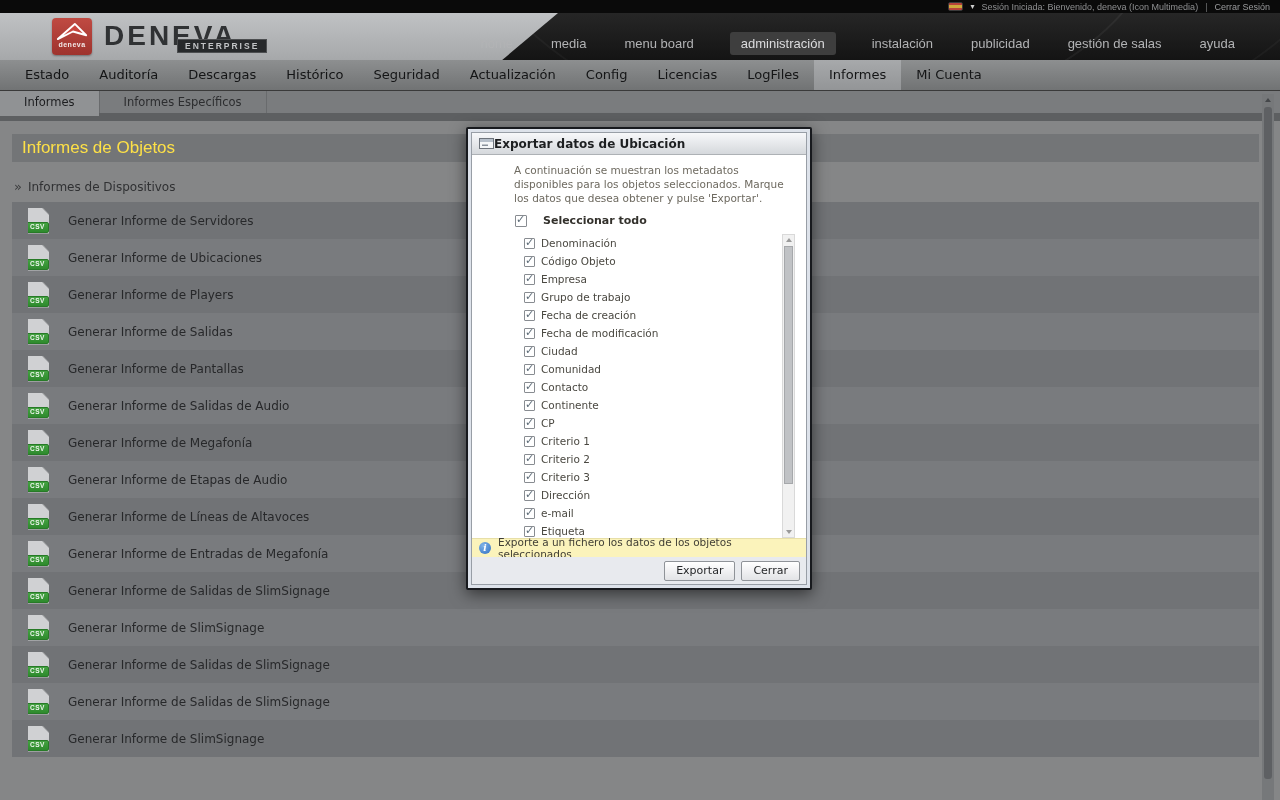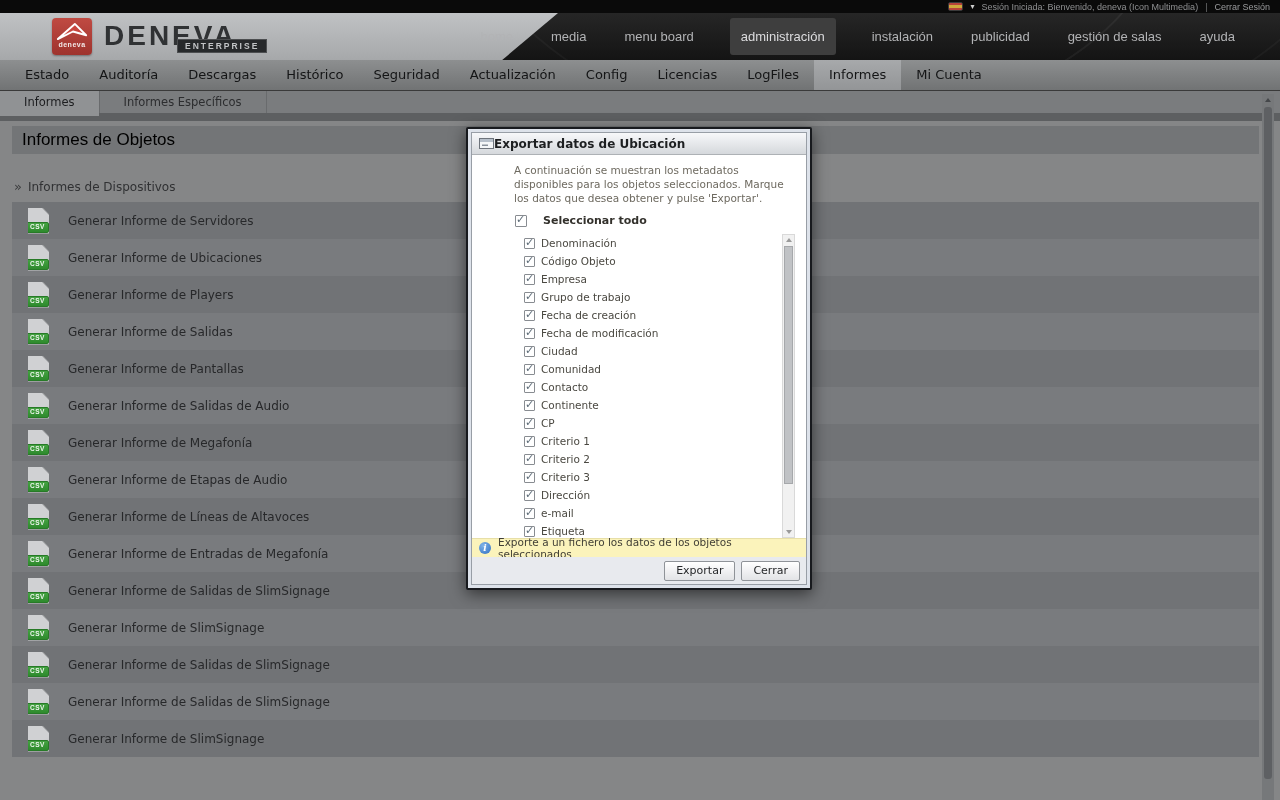--- a/index.html
+++ b/index.html
@@ -33,42 +33,42 @@
     display:flex; flex-direction:column; align-items:center; justify-content:flex-start; }
   .logo-box svg { margin-top:3px; }
   .logo-word { font-size:7px; font-weight:bold; color:#f2e9e8; letter-spacing:0.5px; margin-top:-1px; }
   .brand-name { font-size:28px; font-weight:800; color:#303234; letter-spacing:3px; margin:4px 0 0 12px; }
   .brand-edition { position:absolute; left:125px; top:23px; background:#27292b; color:#c2c4c6;
     font-size:8.5px; font-weight:bold; letter-spacing:2px; padding:1px 7px; border:1px solid #4c4e50; }
 
   
   .main-nav { position:absolute; right:26px; bottom:5px; display:flex; align-items:center; }
   .main-nav .nav-item { color:#b2b3b5; font-size:13px; margin:0 17px; padding:4px 2px; cursor:default; white-space:nowrap; }
-  .main-nav .nav-item.active { background:#3e3e3e; border-radius:3px; padding:11px 11px; color:#dcdcde; }
+  .main-nav .nav-item.active { background:#3e3e3e; border-radius:3px; padding:4px 11px; color:#dcdcde; }
 
   
   .admin-nav { position:absolute; top:60px; left:0; right:0; height:30px;
     background:linear-gradient(180deg,#8d8f90,#717374); display:flex; padding-left:10px; }
   .admin-nav .nav-item { font-family:"DejaVu Sans", sans-serif; font-size:13px; color:#141516;
     line-height:30px; padding:0 15px; white-space:nowrap; }
   .admin-nav .nav-item.active { background:linear-gradient(180deg,#a7a9ab,#939597); }
 
   
   .tab-bar { position:absolute; top:90px; left:0; right:0; height:23px; background:#7a7c7e;
     border-top:1px solid #3a3a3a; display:flex; }
   .tab { font-family:"DejaVu Sans", sans-serif; font-size:11.5px; color:#2c2d2f; line-height:23px;
     padding:0 24px; white-space:nowrap; }
   .tab.active { background:#909294; color:#1c1d1f; height:25px; position:relative; z-index:2; }
   .tab.inactive { border-left:1px solid #696b6d; border-right:1px solid #696b6d; }
   .tab-underline { position:absolute; top:113px; left:0; right:0; height:8px; background:#5d5f61; }
 
   
   .content { position:absolute; top:121px; left:0; right:0; bottom:0; background:#858687; }
-  .content-title { position:absolute; left:12px; top:5px; width:1247px; height:28px;
-    background:#737577; color:#000000; font-size:17px; display:flex; align-items:center; padding-left:10px; }
+  .content-title { position:absolute; left:12px; top:13px; width:1247px; height:28px;
+    background:#737577; color:#fde047; font-size:17px; display:flex; align-items:center; padding-left:10px; }
   .section-link { position:absolute; left:14px; top:58px; display:flex; align-items:center; gap:6px;
     font-family:"DejaVu Sans", sans-serif; font-size:12px; color:#303133; }
   .section-link .chev { font-size:13px; color:#3c3d3f; }
   .report-list { position:absolute; left:12px; top:81px; width:1247px; }
   .report-row { height:37px; display:flex; align-items:center; padding-left:16px; }
   .report-row:nth-child(odd) { background:#717376; }
   .report-row:nth-child(even) { background:#797b7e; }
   .report-label { font-family:"DejaVu Sans", sans-serif; font-size:12px; color:#27282a; margin-left:19px; }
 
   .csv-icon { position:relative; width:21px; height:26px; flex:none;

